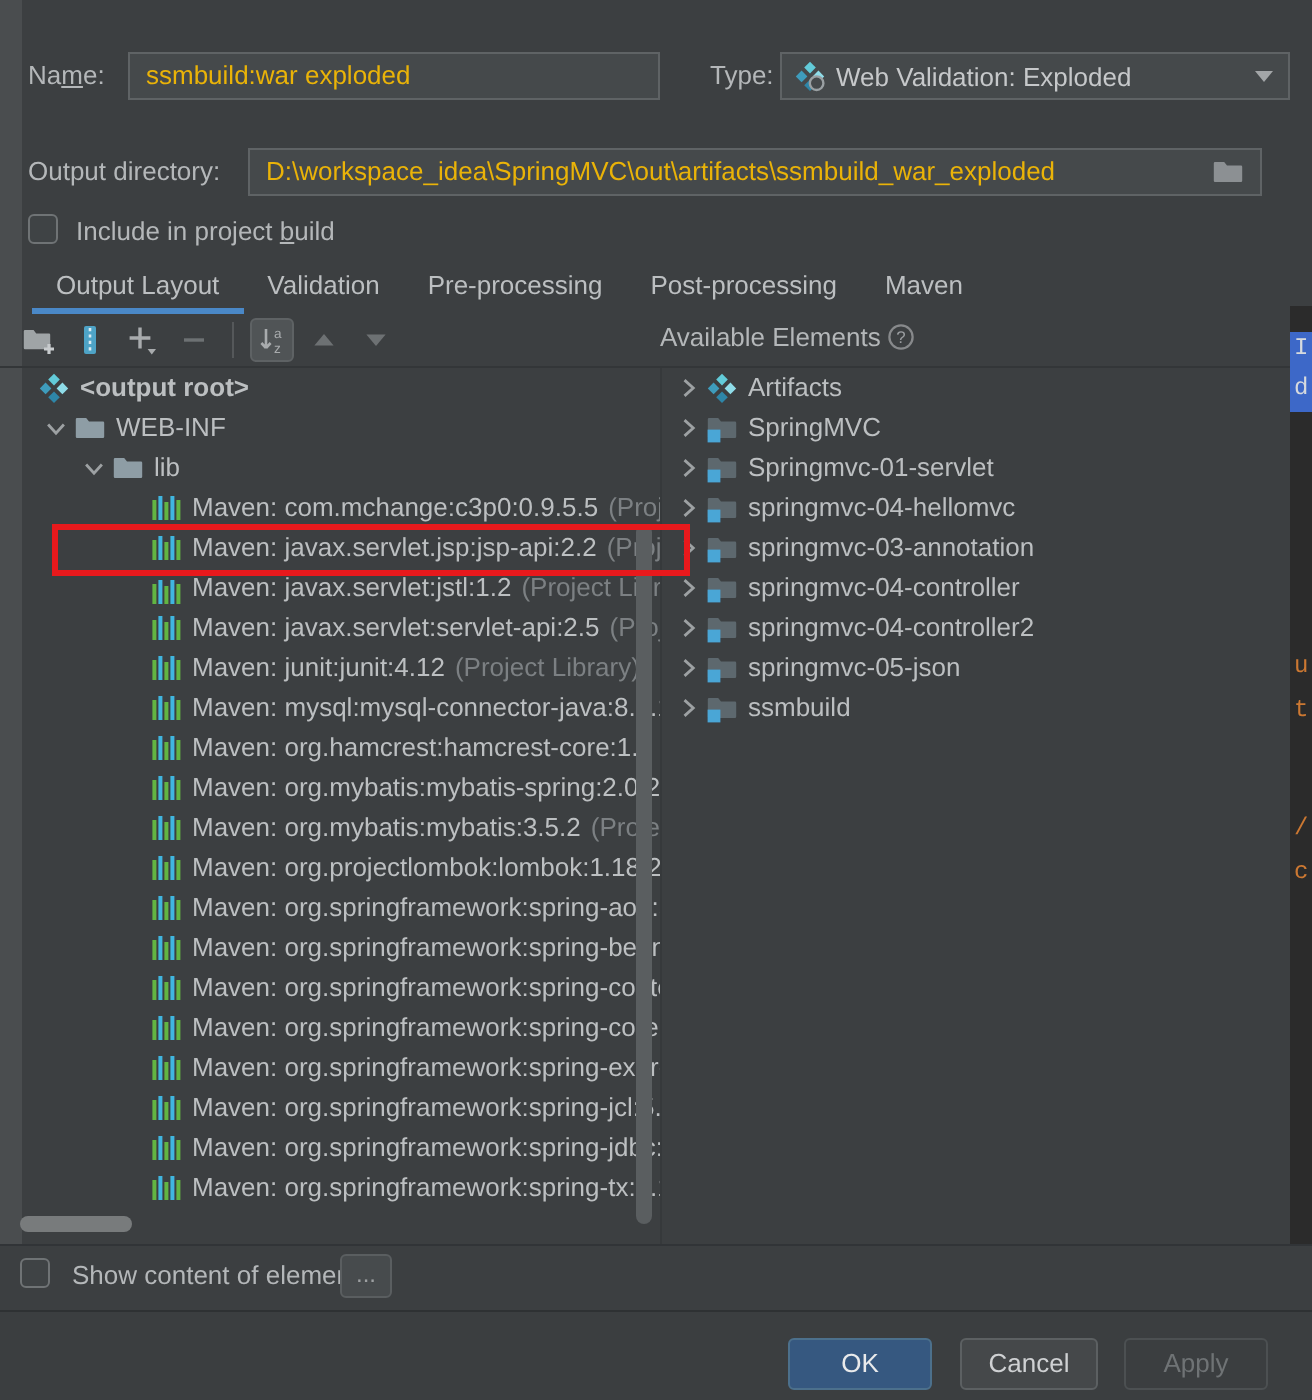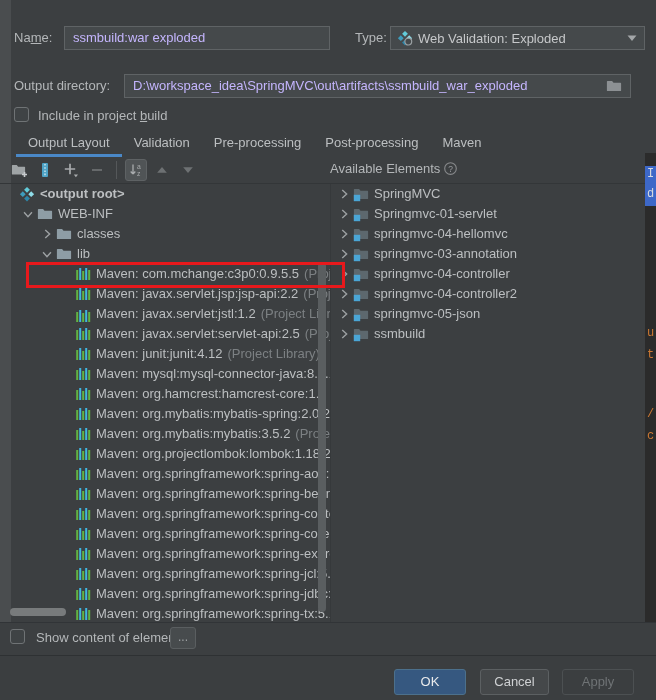--- a/index.html
+++ b/index.html
@@ -10,21 +10,21 @@
   .left-strip{position:absolute;left:0;top:0;width:11px;height:622px;background:#4a4d4f;}
   
   .editor-sliver{position:absolute;left:645px;top:153px;width:11px;height:469px;background:#2b2b2b;overflow:hidden;}
   .editor-sel{position:absolute;left:0;top:13px;width:11px;height:40px;background:var(--sel-blue,#3d68c8);}
   .ed-ch{position:absolute;left:2px;font-family:"Liberation Mono",monospace;font-size:12px;line-height:12px;}
   .ed-ch.white{color:#d6dade;} .ed-ch.orange{color:#cc7832;}
 
   
   .frow{position:absolute;left:0;width:656px;height:24px;}
   .flabel{position:absolute;top:4px;color:#b4b7b9;}
-  .tfield{position:absolute;height:24px;background:#45494b;border:1px solid #5f6365;color:#c4b5fd;
+  .tfield{position:absolute;height:24px;background:#45494b;border:1px solid #5f6365;color:#eab308;
     padding:0 8px;line-height:22px;white-space:nowrap;overflow:hidden;}
   .combo{position:absolute;height:24px;background:#45494b;border:1px solid #5f6365;display:flex;align-items:center;padding:0 6px;}
   .combo .lab{margin-left:5px;color:#c6c8ca;white-space:nowrap;}
   .combo .arr{margin-left:auto;}
   .cb{display:inline-block;width:15px;height:15px;border:1.6px solid #6f7375;border-radius:3px;background:#3f4345;}
   u{text-decoration:underline;}
 
   
   .tabbar{position:absolute;left:0;top:132px;width:656px;height:24px;display:flex;padding-left:16px;}
   .tab{position:relative;padding:0 12px;line-height:22px;color:#bcbfc1;cursor:default;white-space:nowrap;}
@@ -193,33 +193,20 @@
           <span class="ticon">
             <svg width="16" height="16" viewBox="0 0 16 16">
               <path d="M1.5 3h4.6l1.4 1.8h7a.6.6 0 0 1 .6.6v7a.6.6 0 0 1-.6.6h-13a.6.6 0 0 1-.6-.6V3.6A.6.6 0 0 1 1.5 3Z" fill="#8e9da5"></path>
             </svg>
           </span>
           <span class="tlabel">WEB-INF</span>
         </div>
         <div class="trow" style="padding-left: 27px;">
           <span class="slot">
             <svg width="14" height="14" viewBox="0 0 16 16">
-              <polyline points="6,3.5 11,8 6,12.5" fill="none" stroke="#9da1a3" stroke-width="1.6"></polyline>
-            </svg>
-          </span>
-          <span class="ticon">
-            <svg width="16" height="16" viewBox="0 0 16 16">
-              <path d="M1.5 3h4.6l1.4 1.8h7a.6.6 0 0 1 .6.6v7a.6.6 0 0 1-.6.6h-13a.6.6 0 0 1-.6-.6V3.6A.6.6 0 0 1 1.5 3Z" fill="#8e9da5"></path>
-            </svg>
-          </span>
-          <span class="tlabel">classes</span>
-        </div>
-        <div class="trow" style="padding-left: 27px;">
-          <span class="slot">
-            <svg width="14" height="14" viewBox="0 0 16 16">
               <polyline points="3.5,6 8,11 12.5,6" fill="none" stroke="#9da1a3" stroke-width="1.6"></polyline>
             </svg>
           </span>
           <span class="ticon">
             <svg width="16" height="16" viewBox="0 0 16 16">
               <path d="M1.5 3h4.6l1.4 1.8h7a.6.6 0 0 1 .6.6v7a.6.6 0 0 1-.6.6h-13a.6.6 0 0 1-.6-.6V3.6A.6.6 0 0 1 1.5 3Z" fill="#8e9da5"></path>
             </svg>
           </span>
           <span class="tlabel">lib</span>
         </div>
@@ -458,20 +445,36 @@
               <rect x="4.2" y="2" width="2" height="12" fill="#40b6e0"></rect>
       <rect x="7.2" y="5" width="2" height="9" fill="#62b543"></rect>
               <rect x="10.2" y="2" width="2" height="12" fill="#40b6e0"></rect>
       <rect x="13.2" y="4" width="2" height="10" fill="#62b543"></rect>
             </svg>
           </span>
           <span class="tlabel">Maven: org.springframework:spring-tx:5.1.9</span>
         </div>
       </div>
     <div class="rtree">
+        <div class="trow" style="padding-left: 4px;">
+          <span class="slot">
+            <svg width="14" height="14" viewBox="0 0 16 16">
+              <polyline points="6,3.5 11,8 6,12.5" fill="none" stroke="#9da1a3" stroke-width="1.6"></polyline>
+            </svg>
+          </span>
+          <span class="ticon">
+            <svg width="16" height="16" viewBox="0 0 16 16">
+      <polygon points="8,0.9 10.9,3.8 8,6.7 5.1,3.8" fill="#62cbd9"></polygon>
+      <polygon points="3.8,5.3 6.7,8.2 3.8,11.1 0.9,8.2" fill="#3e9cbc"></polygon>
+      <polygon points="12.2,5.3 15.1,8.2 12.2,11.1 9.3,8.2" fill="#8fdce8"></polygon>
+      <polygon points="8,9.7 10.9,12.6 8,15.5 5.1,12.6" fill="#2e86a8"></polygon>
+            </svg>
+          </span>
+          <span class="tlabel">Artifacts</span>
+        </div>
         <div class="trow" style="padding-left: 4px;">
           <span class="slot">
             <svg width="14" height="14" viewBox="0 0 16 16">
               <polyline points="6,3.5 11,8 6,12.5" fill="none" stroke="#9da1a3" stroke-width="1.6"></polyline>
             </svg>
           </span>
           <span class="ticon">
             <svg width="16" height="16" viewBox="0 0 16 16">
               <path d="M1.5 3h4.6l1.4 1.8h7a.6.6 0 0 1 .6.6v7a.6.6 0 0 1-.6.6h-13a.6.6 0 0 1-.6-.6V3.6A.6.6 0 0 1 1.5 3Z" fill="#5d686e"></path>
               <rect x="0.8" y="8.8" width="6.4" height="6.4" fill="#4aa6d6"></rect>

